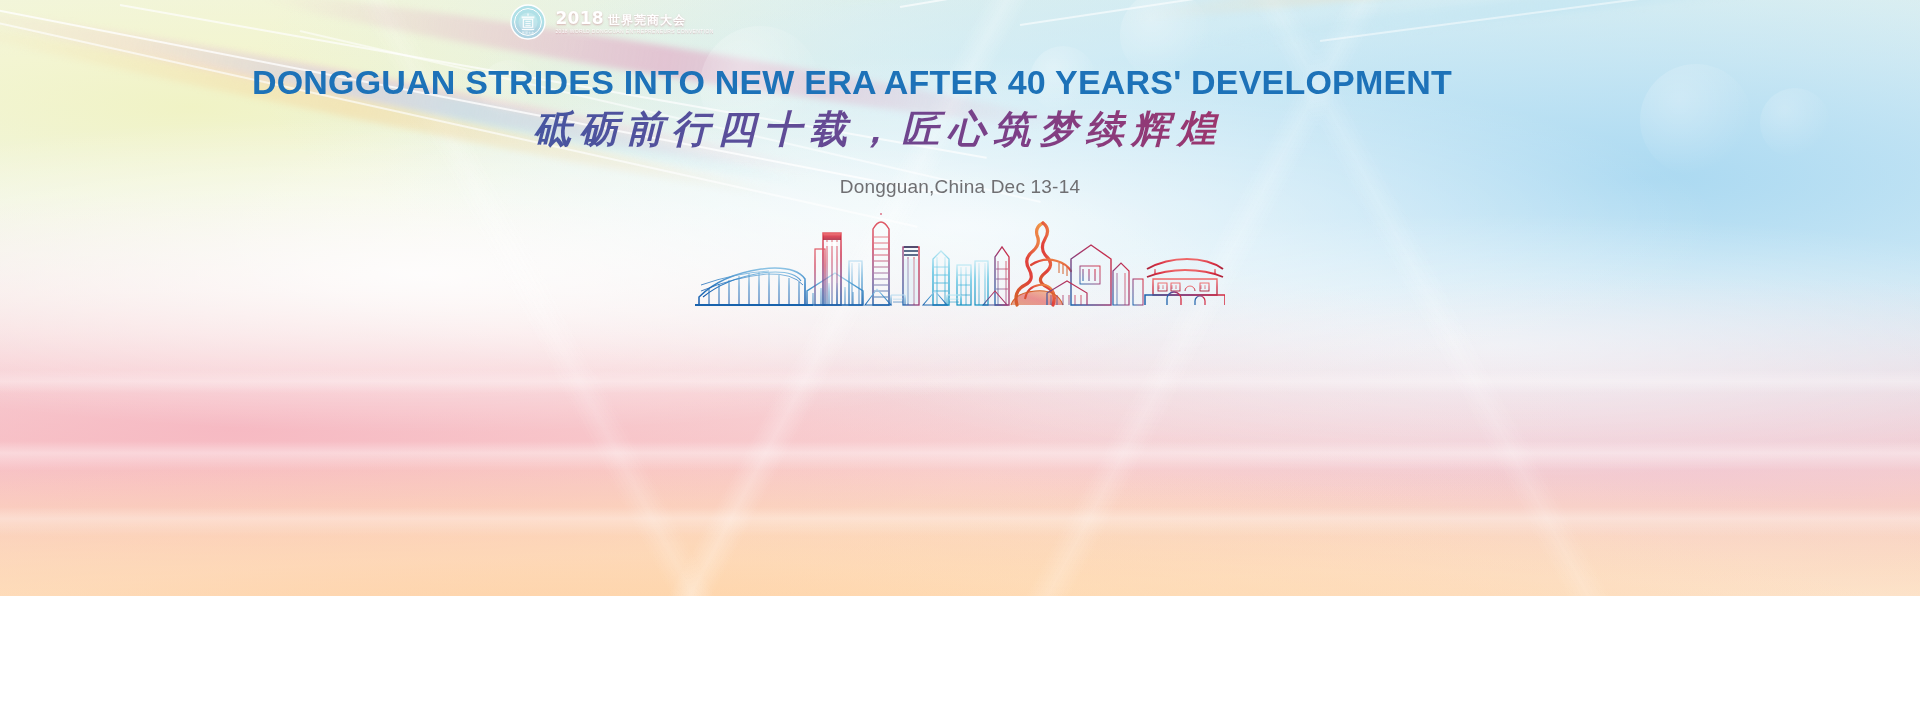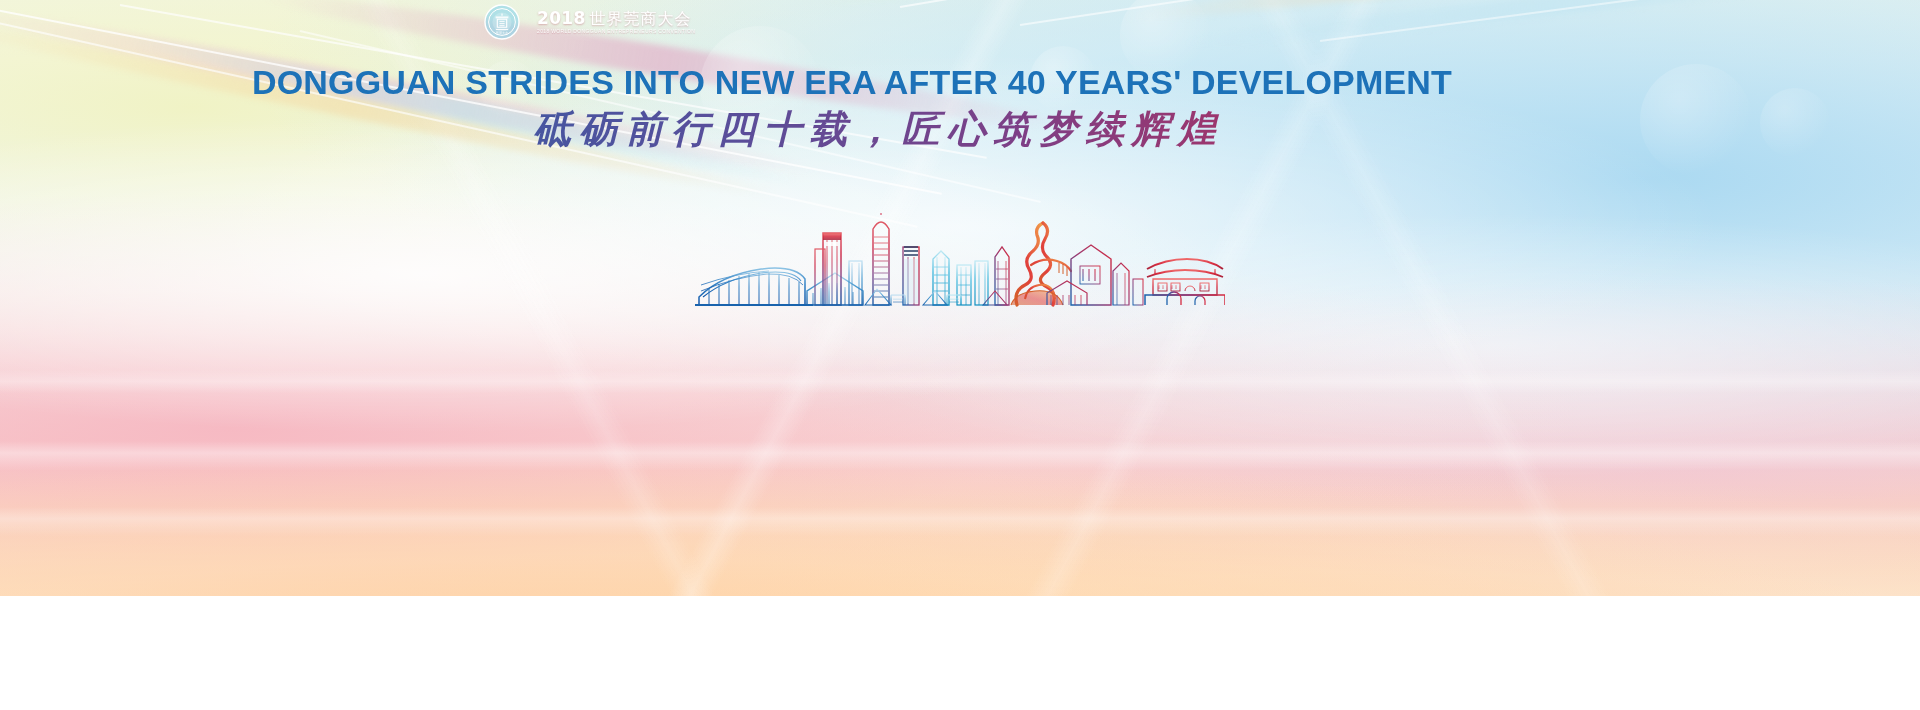--- a/index.html
+++ b/index.html
@@ -90,37 +90,37 @@
     filter:blur(.4px);transform-origin:left center;opacity:.85;
   }
   .bubble{
     position:absolute;border-radius:50%;
     background:radial-gradient(circle at 35% 32%, rgba(255,255,255,.75), rgba(255,255,255,.10) 62%, rgba(255,255,255,0) 72%);
   }
 
   
   #logo-strip{
     position:absolute;left:440px;top:0;width:300px;height:44px;
-    display:flex;align-items:center;gap:17px;
-    padding-left:44px;box-sizing:border-box;
+    display:flex;align-items:center;gap:9px;
+    padding-left:44px;box-sizing:border-box;justify-content:center;
   }
   #logo-seal{
     width:36px;height:36px;flex:0 0 36px;position:relative;
   }
   #logo-text{display:flex;flex-direction:column;justify-content:center;line-height:1;}
   .logo-main{
     display:flex;align-items:baseline;gap:4px;white-space:nowrap;
   }
   .logo-year{
     font-family:"DejaVu Sans",sans-serif;
     font-size:17px;font-weight:700;color:#ffffff;letter-spacing:.3px;
     text-shadow:0 1px 2px rgba(180,60,90,.35);
   }
   .logo-cn{
-    font-size:16px;font-weight:400;color:#ffffff;letter-spacing:1px;
+    font-size:12px;font-weight:700;color:#ffffff;letter-spacing:1px;
     text-shadow:0 1px 2px rgba(180,60,90,.35);
   }
   .logo-en{
     font-size:5px;color:rgba(255,255,255,.92);letter-spacing:.35px;
     white-space:nowrap;margin-top:2px;
     text-shadow:0 1px 1px rgba(180,60,90,.30);
   }
 
   
   #headline{
@@ -216,20 +216,21 @@
           <span class="logo-cn">世界莞商大会</span>
         </div>
         <div class="logo-en">2018 WORLD DONGGUAN ENTREPRENEURS CONVENTION</div>
       </div>
     </div>
 
     <div id="headline">DONGGUAN STRIDES INTO NEW ERA AFTER 40 YEARS' DEVELOPMENT</div>
 
     <div id="calligraphy">砥砺前行四十载，匠心筑梦续辉煌</div>
 
+    <div id="datenote">Dongguan,China Dec 13-14</div>
 
     <div id="skyline">
       <svg viewBox="0 0 530 94" width="530" height="94" aria-hidden="true">
         <defs>
           <linearGradient id="gBlue" x1="0" y1="1" x2="0" y2="0">
             <stop offset="0%" stop-color="#1456a8"></stop>
             <stop offset="55%" stop-color="#2f7fc4"></stop>
             <stop offset="100%" stop-color="#8dc3e4"></stop>
           </linearGradient>
           <linearGradient id="gBlue2" x1="0" y1="1" x2="0" y2="0">

